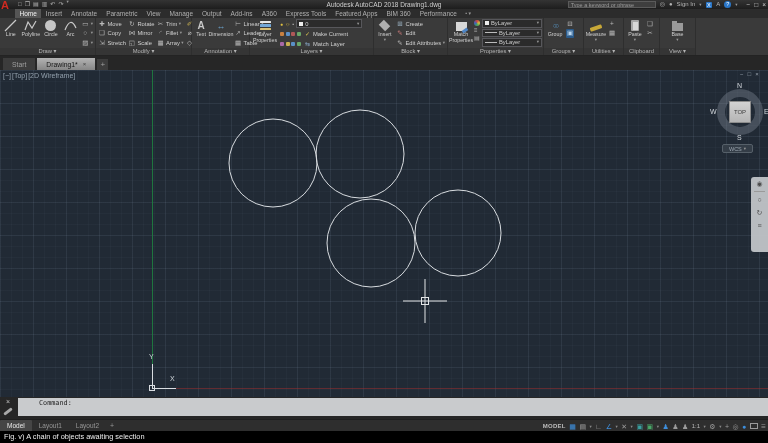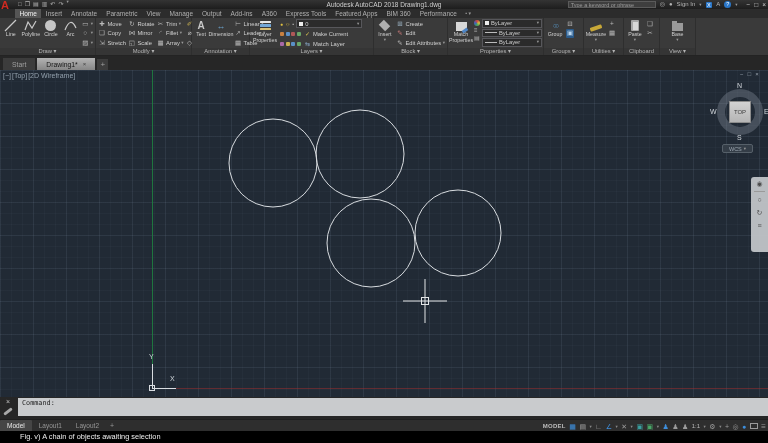--- a/index.html
+++ b/index.html
@@ -112,21 +112,21 @@
     text-align:center; }
   .nbi.first { border-bottom:1px solid #9a9a9a; padding-bottom:2px; height:13px; }
 
   
   #cmdline { position:absolute; left:0; top:397px; width:768px; height:22px; background:#262626; }
   #cmd-close { position:absolute; left:6px; top:0; color:#c0c0c0; font-size:7px; line-height:10px; }
   #cmd-wrench { position:absolute; left:3px; top:13px; width:10px; height:3px;
     background:#a8a8a8; border-radius:2px; transform:rotate(-38deg); }
   #cmd-history { position:absolute; left:18px; top:1px; right:0; height:18px;
     background:#c9cbcd; color:#1e1e1e; font-family:"DejaVu Sans Mono",monospace;
-    font-size:6.8px; line-height:10px; padding-left:4px; }
+    font-size:6.8px; line-height:10px; padding-left:21px; }
   #cmd-inputrow { position:absolute; left:18px; top:12px; right:0; height:10px;
     background:#2e2e2e; display:flex; align-items:center; gap:3px; padding-left:2px; }
   #cmd-kbd { width:10px; height:7px; background:#3a3a3a; border:1px solid #6a6a6a;
     color:#b5b5b5; font-size:5px; line-height:6px; text-align:center; }
   #cmd-prompt-arrow { width:0; height:0; border-left:3px solid #8f8f8f;
     border-top:2.5px solid transparent; border-bottom:2.5px solid transparent; }
   #cmd-input { background:transparent; border:none; outline:none; flex:1; height:9px;
     font-family:"DejaVu Sans Mono",monospace; font-size:6.8px; color:#cfcfcf; }
   #cmd-input::placeholder { color:#8f9398; font-style:italic; }
 
@@ -141,21 +141,21 @@
   #model-label { font-size:6px; font-weight:bold; color:#bdbdbd; letter-spacing:0.3px; }
   .sic { font-size:7px; line-height:11px; }
   .sic.blue { color:#3d8edc; } .sic.gray { color:#9b9b9b; }
   .sic.teal { color:#3aa0a0; } .sic.green { color:#49a868; }
   .scaret { font-size:4.5px; color:#8a8a8a; }
   #scale-label { font-size:6px; color:#b8b8b8; }
   #monitor-icon { width:8px; height:6px; border:1px solid #9b9b9b; }
 
   
   #caption { position:absolute; left:0; top:431px; width:768px; height:12px; background:#000;
-    color:#ededed; font-size:7.4px; line-height:12px; padding-left:20px;border-radius:6px; }
+    color:#ededed; font-size:7.4px; line-height:12px; padding-left:4px;border-radius:6px; }
 
   svg.overlay { position:absolute; left:0; top:0; }
   
   .lp-icon { display:flex; flex-direction:column; gap:1px; }
   .lp-icon div { width:11px; height:2.5px; border-radius:0.5px; }
   .paste-icon { width:8px; height:11px; background:#a8a8a8; border-radius:1px; position:relative; }
   .paste-icon::after { content:""; position:absolute; left:1.5px; top:2px; width:5px;
     height:8px; background:#d8d8d8; }
   .base-icon { width:11px; height:8px; background:#9a9a9a; position:relative; margin-top:3px; }
   .base-icon::before { content:""; position:absolute; left:0; top:-2px; width:5px; height:2px;

